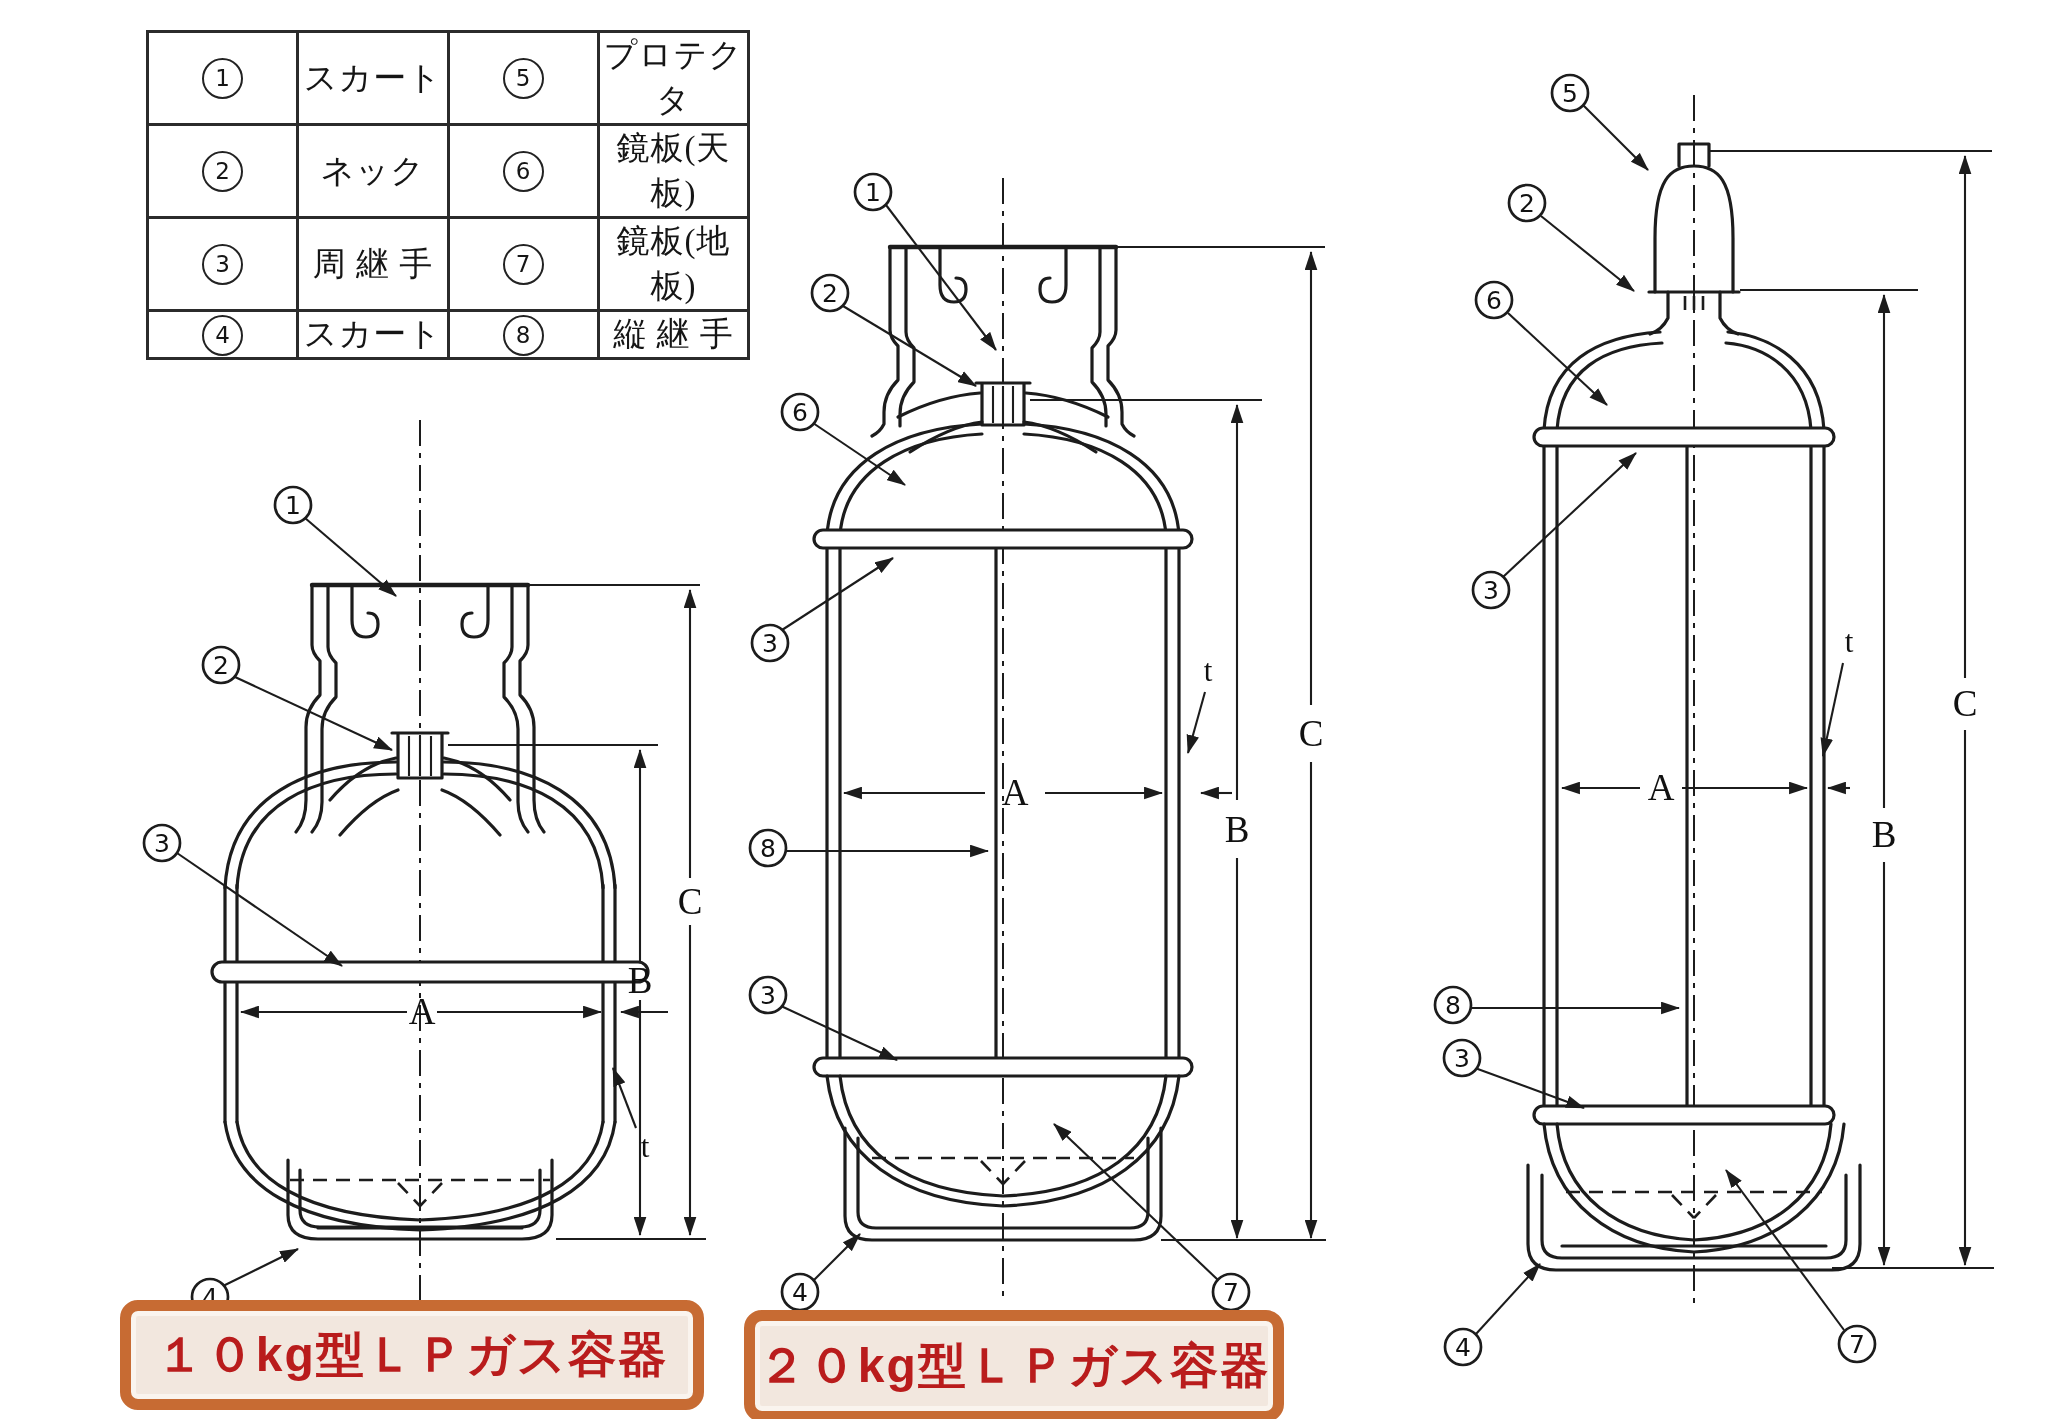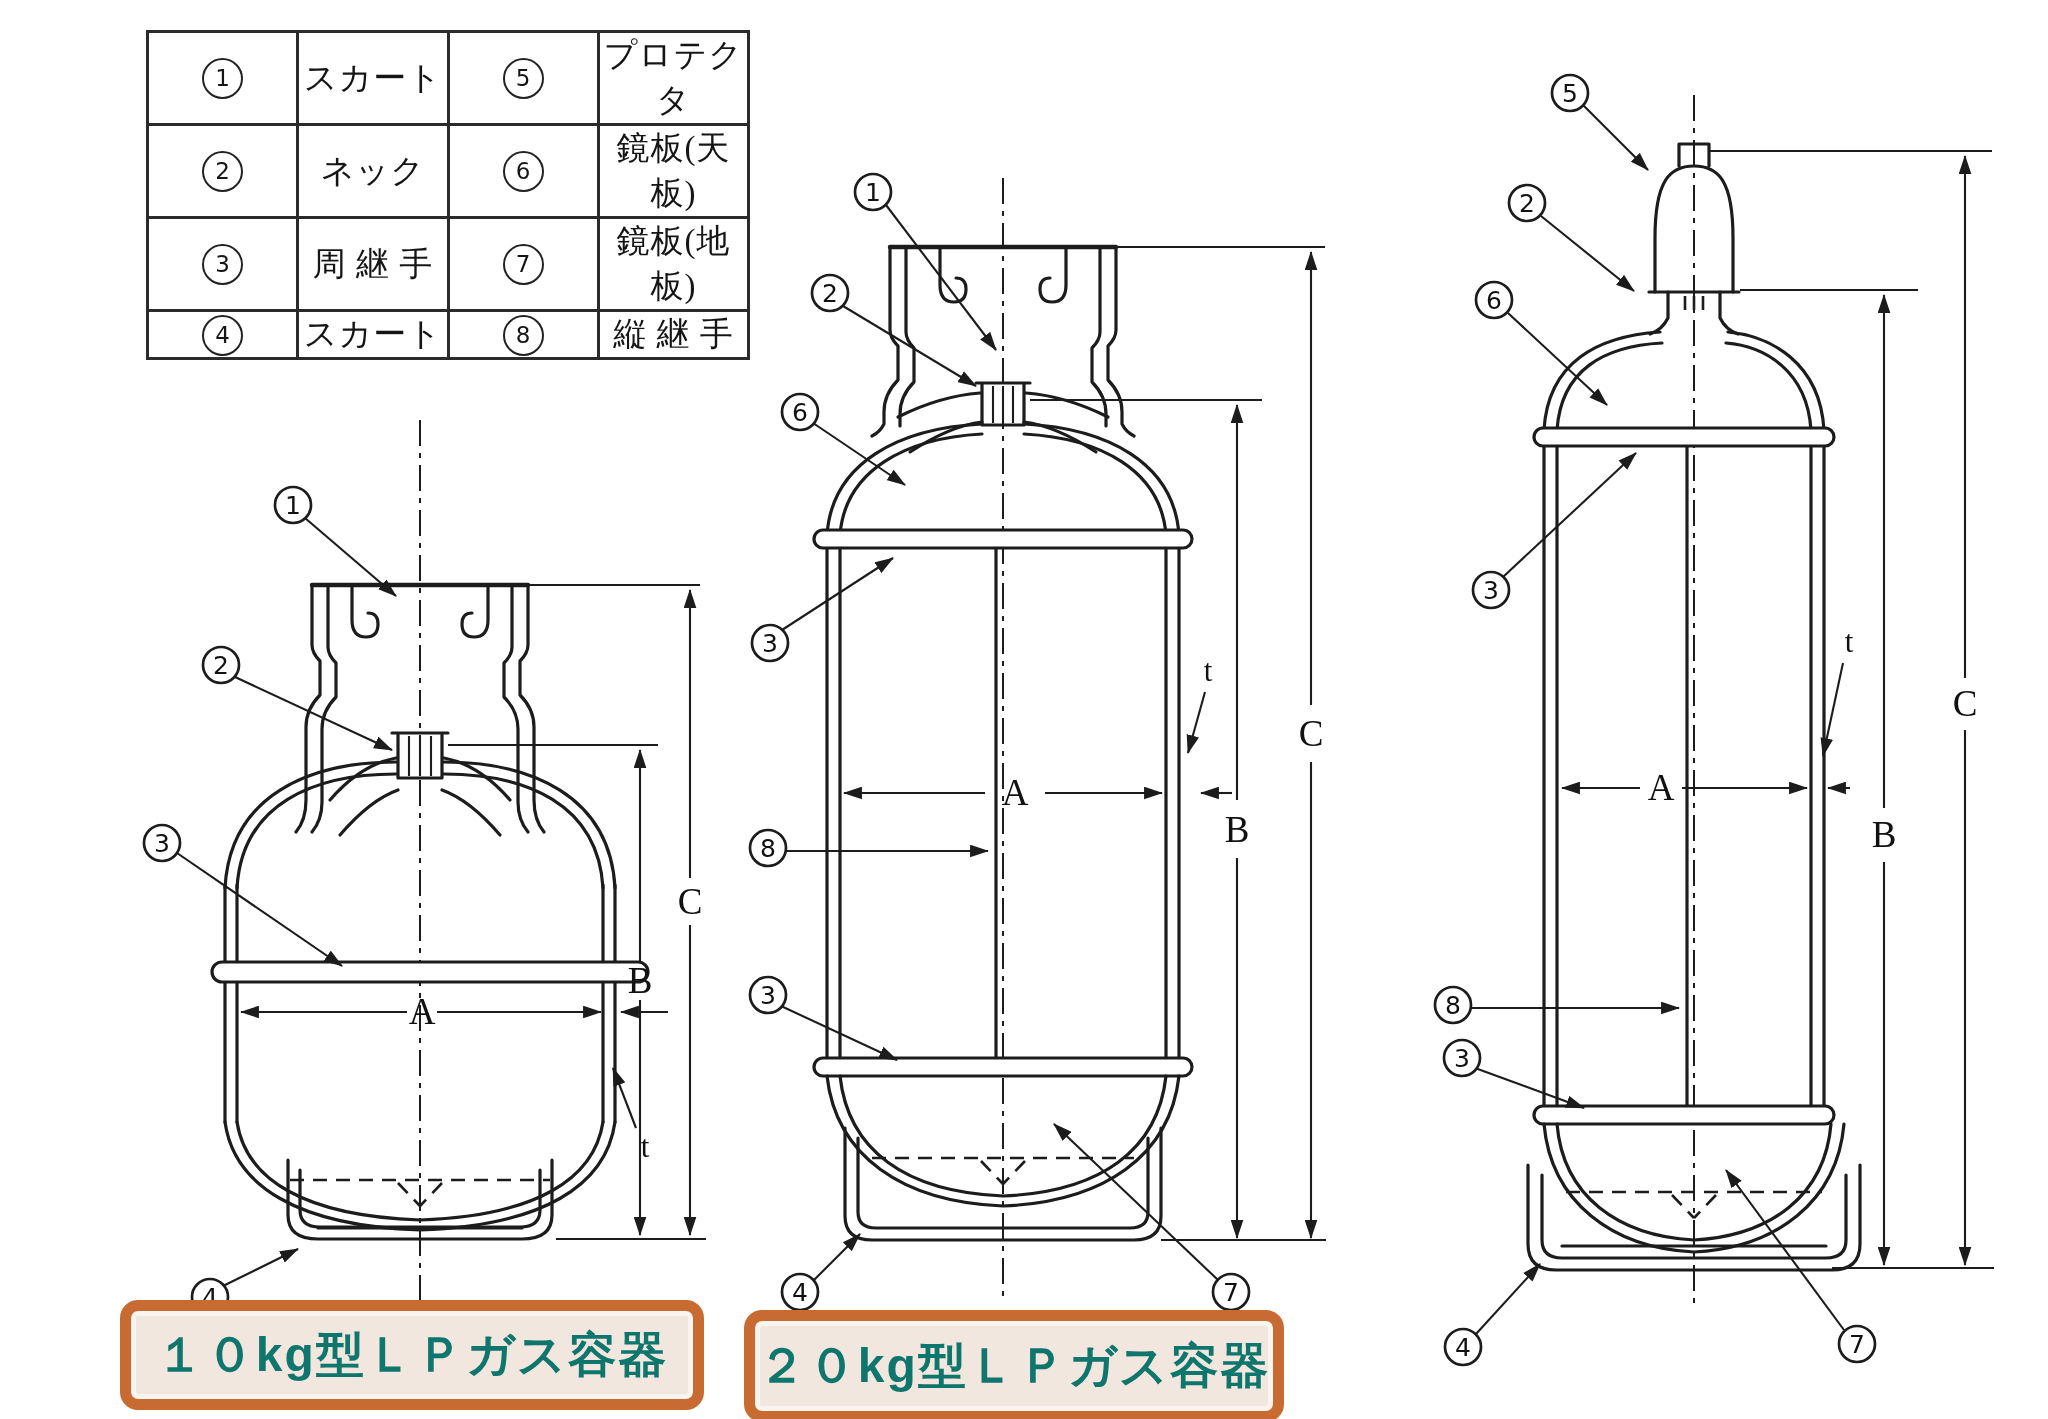--- a/index.html
+++ b/index.html
@@ -14,21 +14,21 @@
   #legend th.no div{transform:scaleX(.68);letter-spacing:0;}
   #legend td.name{letter-spacing:1px;}
   .cnum{display:inline-flex;align-items:center;justify-content:center;
         width:37px;height:37px;border:2.6px solid #222;border-radius:50%;
         font-family:"DejaVu Sans", sans-serif;font-size:23px;line-height:1;color:#151515;}
   
   .caption{position:absolute;display:flex;align-items:center;justify-content:center;
            border:11px solid #c76b33;border-radius:18px;background:#f2e7de;
            box-shadow:inset 0 0 0 5px #faf4ee;
            font-family:"Liberation Sans", sans-serif;font-weight:700;font-size:48px;
-           color:#0f766e;letter-spacing:2px;white-space:nowrap;}
+           color:#b91c1c;letter-spacing:2px;white-space:nowrap;}
   
   svg{position:absolute;left:0;top:0;}
   .draw{fill:none;stroke:#1c1c1c;stroke-width:3.2;stroke-linecap:round;stroke-linejoin:round;}
   .thick{stroke-width:4.4;}
   .thin{fill:none;stroke:#1c1c1c;stroke-width:2.1;stroke-linecap:butt;}
   .band{fill:#ffffff;stroke:#1c1c1c;stroke-width:3.2;}
   .cl{fill:none;stroke:#1c1c1c;stroke-width:2;stroke-dasharray:26 7 5 7;}
   .dash{fill:none;stroke:#1c1c1c;stroke-width:2.6;stroke-dasharray:14 9;}
   .dim{font-family:"Liberation Serif", serif;font-size:37px;fill:#111;text-anchor:middle;}
   .dimt{font-family:"Liberation Serif", serif;font-size:31px;fill:#111;text-anchor:middle;}

